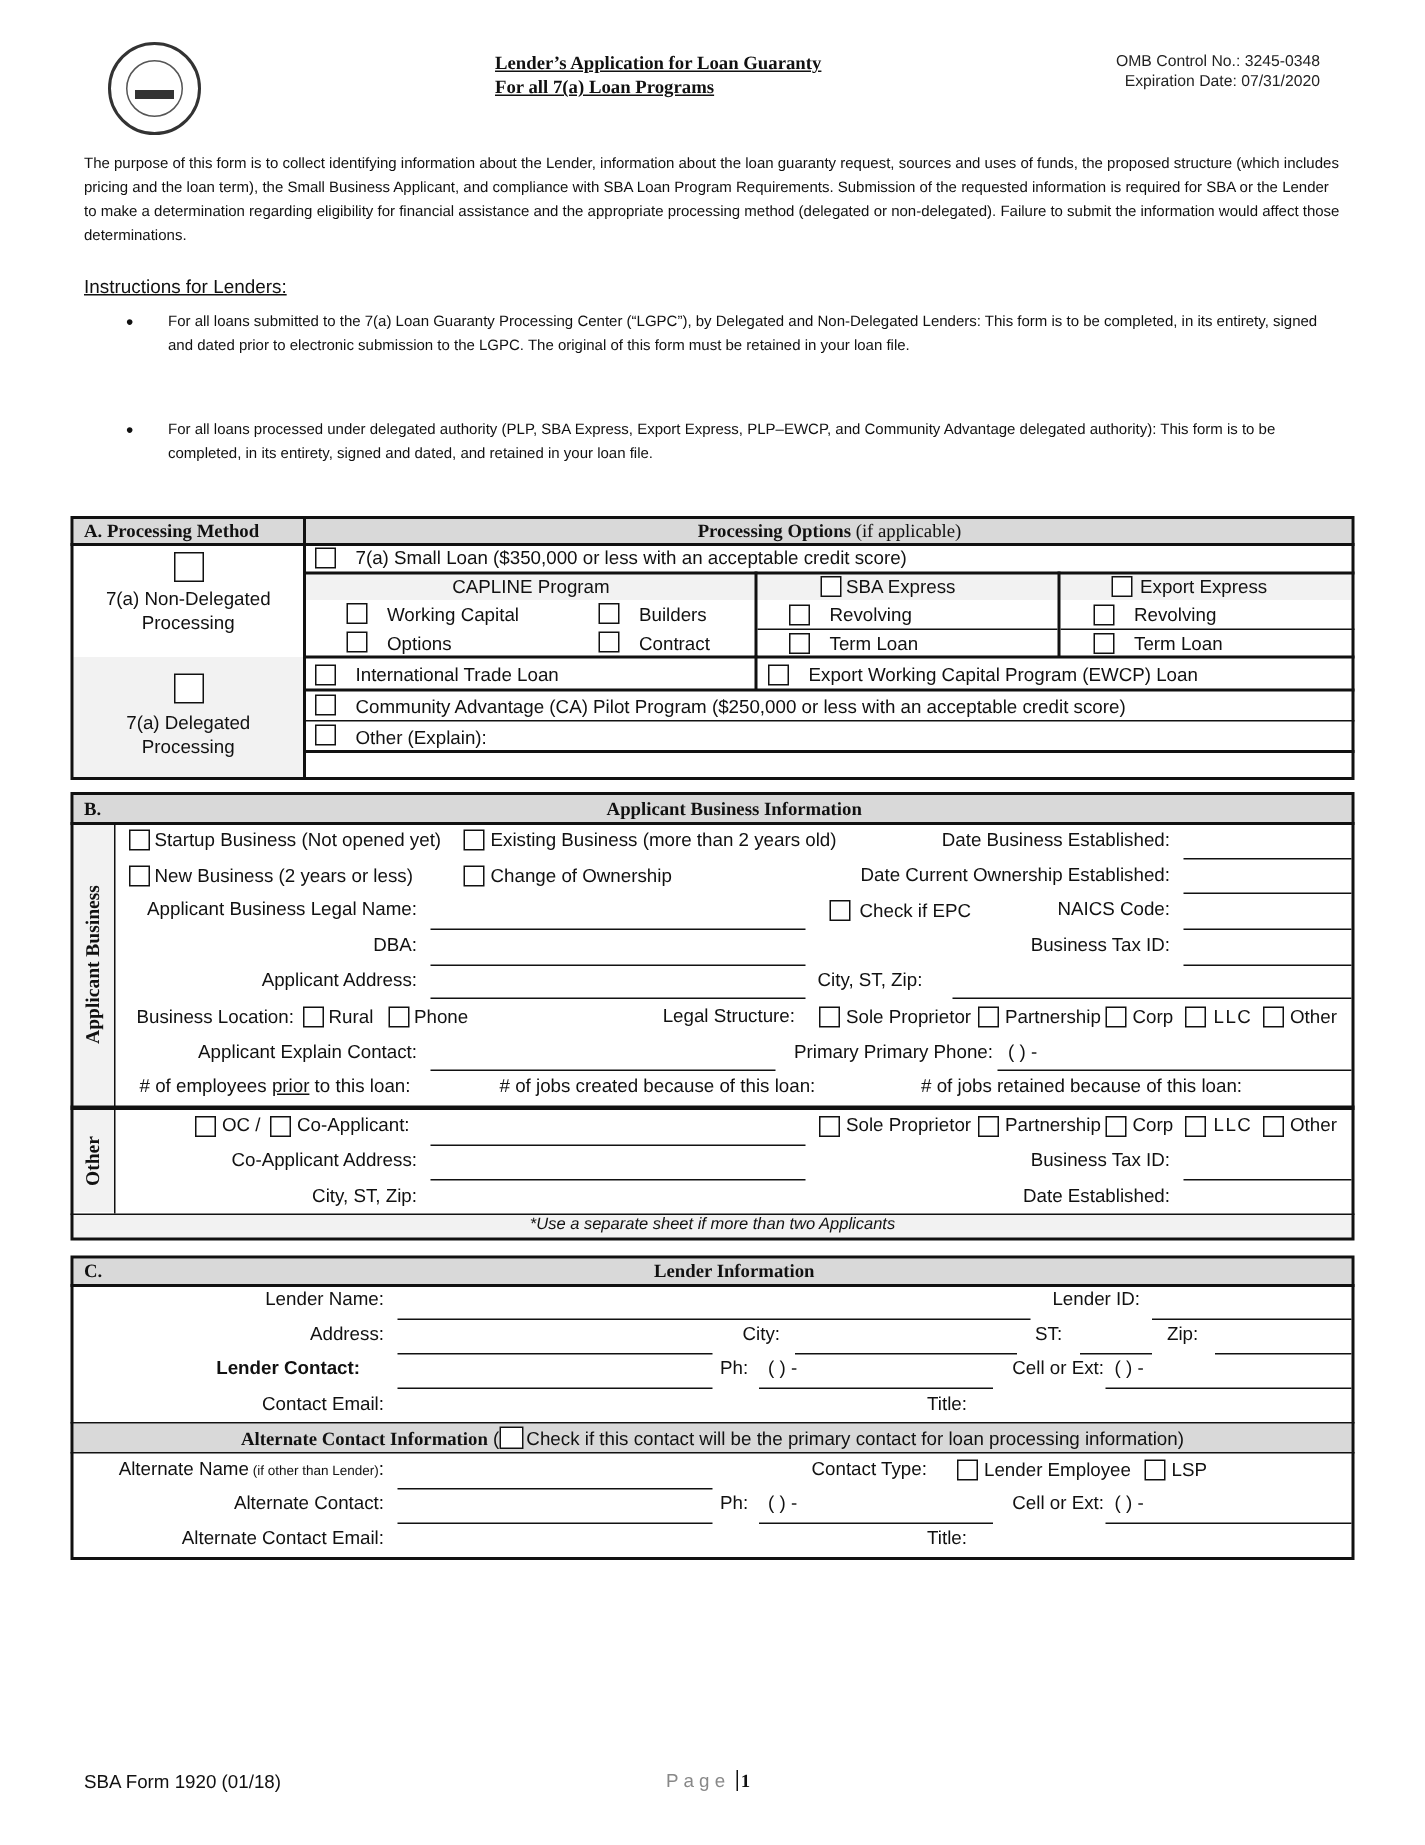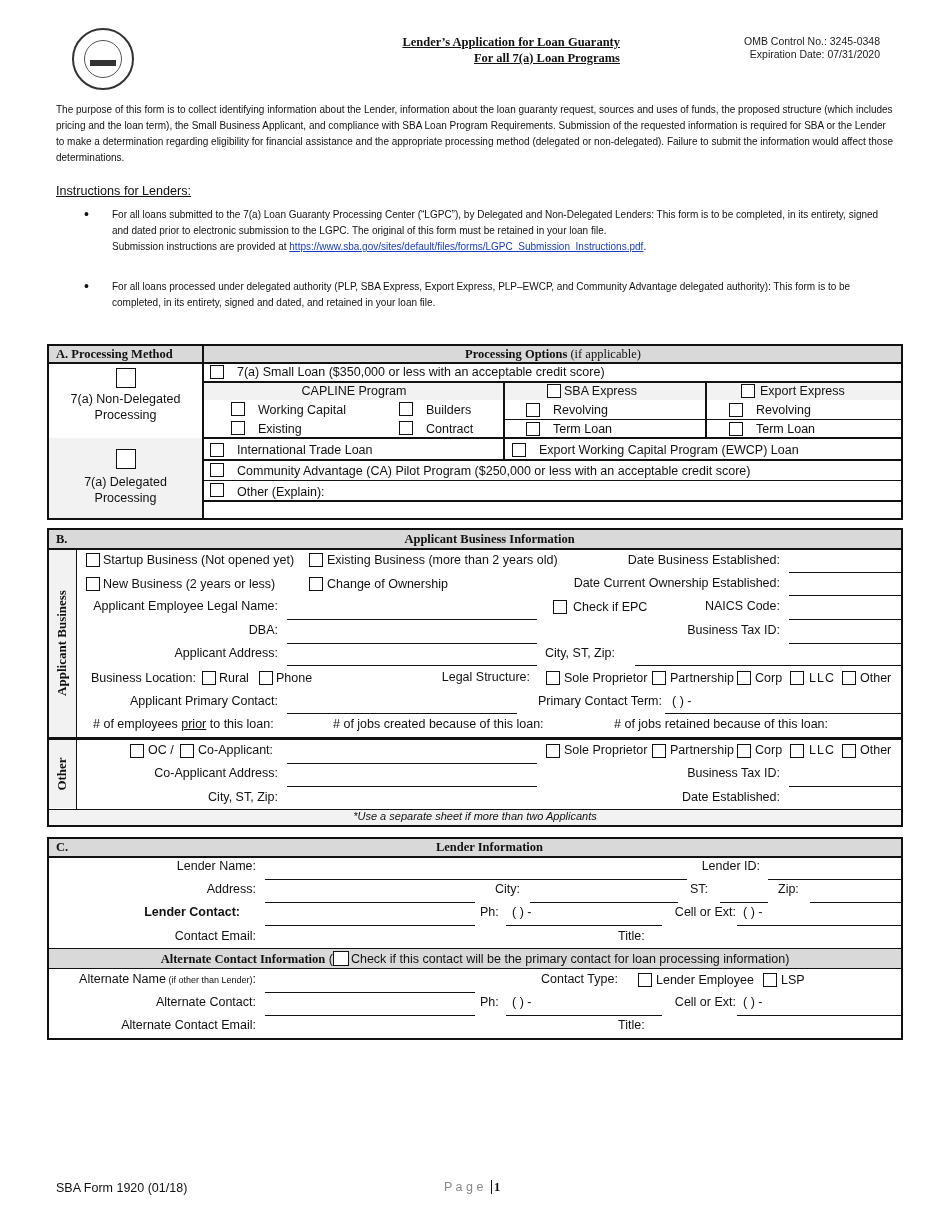--- a/index.html
+++ b/index.html
@@ -1,19 +1,19 @@
 <!DOCTYPE html>
 <html><head>
 <meta charset="utf-8">
 <style>
   * { box-sizing: border-box; margin: 0; padding: 0; }
   body { width: 950px; height: 1230px; background: #fff; position: relative; font-family: "Liberation Sans", "DejaVu Sans", sans-serif; color: #111; font-size: 12.5px; overflow: hidden; }
   .abs { position: absolute; white-space: nowrap; }
   .serif { font-family: "Liberation Serif", "DejaVu Serif", serif; }
-  .title { font-family: "Liberation Serif", serif; font-weight: bold; font-size: 12.5px; text-decoration: underline; text-align: right; line-height: 16px; }
+  .title { font-family: "Liberation Serif", serif; font-weight: bold; font-size: 12.5px; text-decoration: underline; text-align: left; line-height: 16px; }
   .omb { font-size: 10.5px; text-align: right; line-height: 13px; color: #222; }
   .para { position: absolute; left: 56px; width: 840px; font-size: 10px; line-height: 16px; white-space: normal; }
   .u { text-decoration: underline; }
   a.link { color: #1a3cc8; text-decoration: underline; }
   .bullet { position: absolute; font-size: 14px; }
   .box { position: absolute; border: 2px solid #111; }
   .line { position: absolute; background: #111; }
   .hdr { position: absolute; background: #d9d9d9; }
   .lightbg { position: absolute; background: #f2f2f2; }
   .cb { position: absolute; width: 14px; height: 14px; border: 1.2px solid #111; background: #fff; }
@@ -42,21 +42,20 @@
   <div>OMB Control No.: 3245-0348</div>
   <div>Expiration Date: 07/31/2020</div>
 </div>
 
 <div class="para" style="top:102px;">The purpose of this form is to collect identifying information about the Lender, information about the loan guaranty request, sources and uses of funds, the proposed structure (which includes pricing and the loan term), the Small Business Applicant, and compliance with SBA Loan Program Requirements.  Submission of the requested information is required for SBA or the Lender to make a determination regarding eligibility for financial assistance and the appropriate processing method (delegated or non-delegated). Failure to submit the information would affect those determinations.</div>
 <div class="abs u" style="left:56px; top:184px; font-size:12.6px;">Instructions for Lenders:</div>
 
 <div class="bullet" style="left:84px; top:206px;">•</div>
 <div class="para" style="left:112px; width:780px; top:207px;">
   <div>For all loans submitted to the 7(a) Loan Guaranty Processing Center (“LGPC”), by Delegated and Non-Delegated Lenders: This form is to be completed, in its entirety, signed and dated prior to electronic submission to the LGPC. The original of this form must be retained in your loan file.</div>
-  <div><span>Submission instructions are provided at </span><a class="link">https://www.sba.gov/sites/default/files/forms/LGPC_Submission_Instructions.pdf</a><span>.</span></div>
 </div>
 <div class="bullet" style="left:84px; top:278px;">•</div>
 <div class="para" style="left:112px; width:785px; top:279px;">For all loans processed under delegated authority (PLP, SBA Express, Export Express, PLP–EWCP, and Community Advantage delegated authority):  This form is to be completed, in its entirety, signed and dated, and retained in your loan file.</div>
 
 <div>
   <div class="hdr" style="left:49px; top:346px; width:852px; height:17px;"></div>
   <div class="lightbg" style="left:49px; top:438px; width:154px; height:80px;"></div>
   <div class="lightbg" style="left:204px; top:382px; width:698px; height:18px;"></div>
   <div class="box" style="left:47px; top:344px; width:856px; height:176px;"></div>
   <div class="line" style="left:202px; top:344px; width:2px; height:176px;"></div>
@@ -88,21 +87,21 @@
 
   <div class="cb" style="left:210px; top:365px;"></div>
   <div class="lbl" style="left:237px; top:365px;">7(a) Small Loan ($350,000 or less with an acceptable credit score)</div>
 
   <div class="lbl" style="left:204px; top:384px; width:300px; text-align:center;">CAPLINE Program</div>
   <div class="cb" style="left:231px; top:402px;"></div>
   <div class="lbl" style="left:258px; top:403px;">Working Capital</div>
   <div class="cb" style="left:399px; top:402px;"></div>
   <div class="lbl" style="left:426px; top:403px;">Builders</div>
   <div class="cb" style="left:231px; top:421px;"></div>
-  <div class="lbl" style="left:258px; top:422px;">Existing</div>
+  <div class="lbl" style="left:258px; top:422px;">Options</div>
   <div class="cb" style="left:399px; top:421px;"></div>
   <div class="lbl" style="left:426px; top:422px;">Contract</div>
 
   <div class="cb" style="left:547px; top:384px;"></div>
   <div class="lbl" style="left:564px; top:384px;">SBA Express</div>
   <div class="cb" style="left:526px; top:403px;"></div>
   <div class="lbl" style="left:553px; top:403px;">Revolving</div>
   <div class="cb" style="left:526px; top:422px;"></div>
   <div class="lbl" style="left:553px; top:422px;">Term Loan</div>
 
@@ -148,21 +147,21 @@
   <div class="lbl r" style="left:560px; top:553px; width:220px;">Date Business Established:</div>
   <div class="uline" style="left:789px; top:572px; width:112px;"></div>
 
   <div class="cb" style="left:86px; top:577px;"></div>
   <div class="lbl" style="left:103px; top:577px;">New Business (2 years or less)</div>
   <div class="cb" style="left:309px; top:577px;"></div>
   <div class="lbl" style="left:327px; top:577px;">Change of Ownership</div>
   <div class="lbl r" style="left:520px; top:576px; width:260px;">Date Current Ownership Established:</div>
   <div class="uline" style="left:789px; top:595px; width:112px;"></div>
 
-  <div class="lbl r" style="left:80px; top:599px; width:198px;">Applicant Employee Legal Name:</div>
+  <div class="lbl r" style="left:80px; top:599px; width:198px;">Applicant Business Legal Name:</div>
   <div class="uline" style="left:287px; top:619px; width:250px;"></div>
   <div class="cb" style="left:553px; top:600px;"></div>
   <div class="lbl" style="left:573px; top:600px;">Check if EPC</div>
   <div class="lbl r" style="left:660px; top:599px; width:120px;">NAICS Code:</div>
   <div class="uline" style="left:789px; top:619px; width:112px;"></div>
 
   <div class="lbl r" style="left:80px; top:623px; width:198px;">DBA:</div>
   <div class="uline" style="left:287px; top:643px; width:250px;"></div>
   <div class="lbl r" style="left:640px; top:623px; width:140px;">Business Tax ID:</div>
   <div class="uline" style="left:789px; top:643px; width:112px;"></div>
@@ -182,23 +181,23 @@
   <div class="lbl" style="left:564px; top:671px;">Sole Proprietor</div>
   <div class="cb" style="left:652px; top:671px;"></div>
   <div class="lbl" style="left:670px; top:671px;">Partnership</div>
   <div class="cb" style="left:737px; top:671px;"></div>
   <div class="lbl" style="left:755px; top:671px;">Corp</div>
   <div class="cb" style="left:790px; top:671px;"></div>
   <div class="lbl" style="left:809px; top:671px; letter-spacing:1px;">LLC</div>
   <div class="cb" style="left:842px; top:671px;"></div>
   <div class="lbl" style="left:860px; top:671px;">Other</div>
 
-  <div class="lbl r" style="left:80px; top:694px; width:198px;">Applicant Primary Contact:</div>
+  <div class="lbl r" style="left:80px; top:694px; width:198px;">Applicant Explain Contact:</div>
   <div class="uline" style="left:287px; top:713px; width:230px;"></div>
-  <div class="lbl r" style="left:500px; top:694px; width:162px;">Primary Contact Term:</div>
+  <div class="lbl r" style="left:500px; top:694px; width:162px;">Primary Primary Phone:</div>
   <div class="lbl" style="left:672px; top:694px;">(        )        -</div>
   <div class="uline" style="left:665px; top:713px; width:236px;"></div>
 
   <div class="lbl" style="left:93px; top:717px;"><span># of employees </span><span class="u">prior</span><span> to this loan:</span></div>
   <div class="lbl" style="left:333px; top:717px;"># of jobs created because of this loan:</div>
   <div class="lbl" style="left:614px; top:717px;"># of jobs retained because of this loan:</div>
 
   <div class="cb" style="left:130px; top:744px;"></div>
   <div class="lbl" style="left:148px; top:743px;">OC /</div>
   <div class="cb" style="left:180px; top:744px;"></div>

